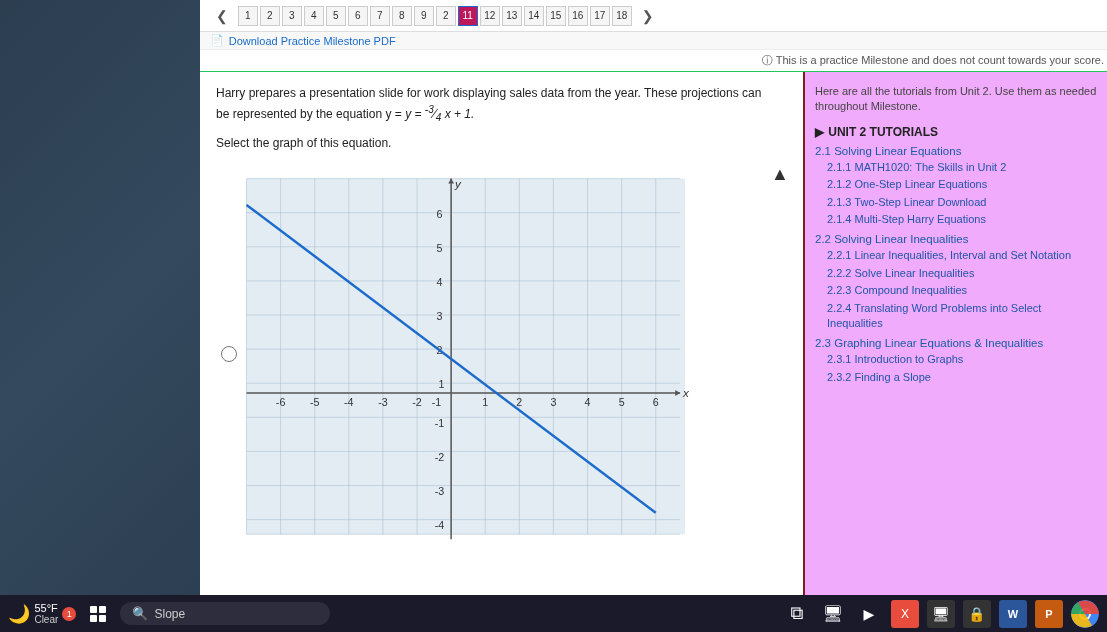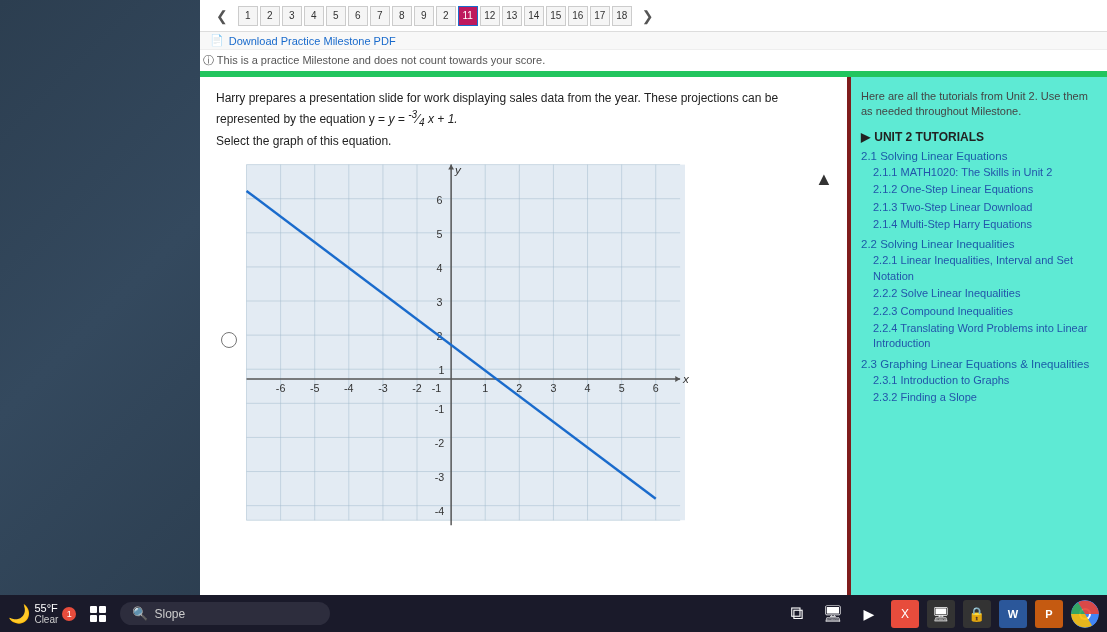--- a/index.html
+++ b/index.html
@@ -87,68 +87,68 @@
       background: #f8f8f8;
       border-bottom: 1px solid #eee;
       font-size: 11px;
       color: #1a6bcc;
       display: flex;
       align-items: center;
       gap: 5px;
     }
 
     .practice-notice {
-      text-align: left;
+      text-align: right;
       font-size: 11px;
       color: #555;
       padding: 3px;
-      border-bottom: 6px solid #22c55e;
+      border-bottom: 1px solid #22c55e;
     }
 
     
     .content-area {
       display: flex;
       flex: 1;
       overflow: hidden;
     }
 
     .question-panel {
       flex: 1;
       padding: 12px 16px;
       overflow-y: auto;
       position: relative;
     }
 
     .question-text {
       font-size: 12px;
       color: #222;
       line-height: 1.5;
-      margin-bottom: 4px;
+      margin-bottom: 11px;
     }
 
     .equation {
       font-style: italic;
     }
 
     .select-instruction {
       font-size: 12px;
       color: #222;
-      margin-bottom: 2px;
+      margin-bottom: 14px;
     }
 
     .graph-canvas {
       width: 480px;
       height: 380px;
     }
 
     
     .sidebar {
-      width: 260px;
-      background: #5eead4;
-      border-left: 4px solid #7f1d1d;
+      width: 304px;
+      background: #f0abfc;
+      border-left: 2px solid #7f1d1d;
       padding: 12px 10px;
       overflow-y: auto;
       font-size: 11px;
     }
 
     .sidebar-header-text {
       font-size: 11px;
       color: #444;
       margin-bottom: 10px;
       line-height: 1.4;
@@ -430,21 +430,21 @@
       <div class="sidebar-category">2.1 Solving Linear Equations</div>
       <div class="sidebar-item">2.1.1 MATH1020: The Skills in Unit 2</div>
       <div class="sidebar-item">2.1.2 One-Step Linear Equations</div>
       <div class="sidebar-item">2.1.3 Two-Step Linear Download</div>
       <div class="sidebar-item">2.1.4 Multi-Step Harry Equations</div>
 
       <div class="sidebar-category">2.2 Solving Linear Inequalities</div>
       <div class="sidebar-item">2.2.1 Linear Inequalities, Interval and Set Notation</div>
       <div class="sidebar-item">2.2.2 Solve Linear Inequalities</div>
       <div class="sidebar-item">2.2.3 Compound Inequalities</div>
-      <div class="sidebar-item">2.2.4 Translating Word Problems into Linear Introduction</div>
+      <div class="sidebar-item">2.2.4 Translating Word Problems into Select Inequalities</div>
 
       <div class="sidebar-category">2.3 Graphing Linear Equations &amp; Inequalities</div>
       <div class="sidebar-item">2.3.1 Introduction to Graphs</div>
       <div class="sidebar-item">2.3.2 Finding a Slope</div>
     </div>
 
   </div>
 </div>
 
 <div class="taskbar">

